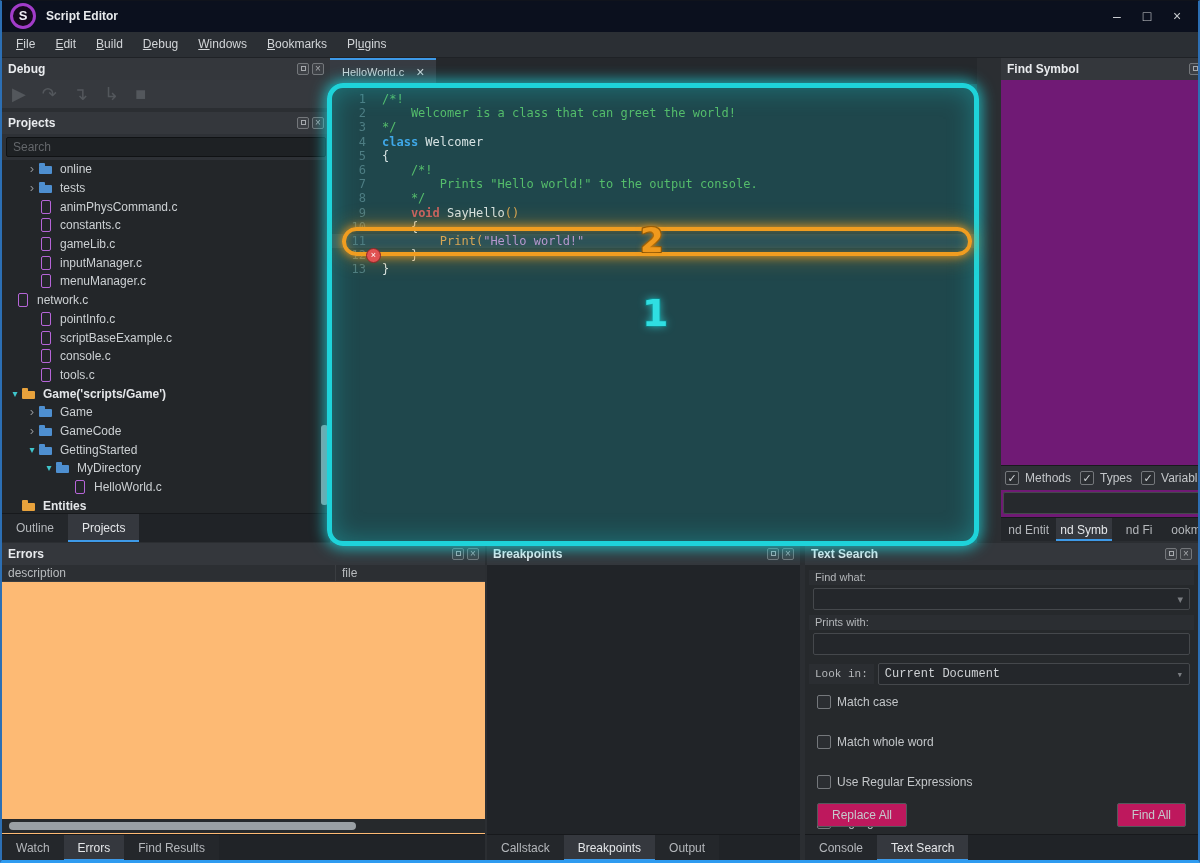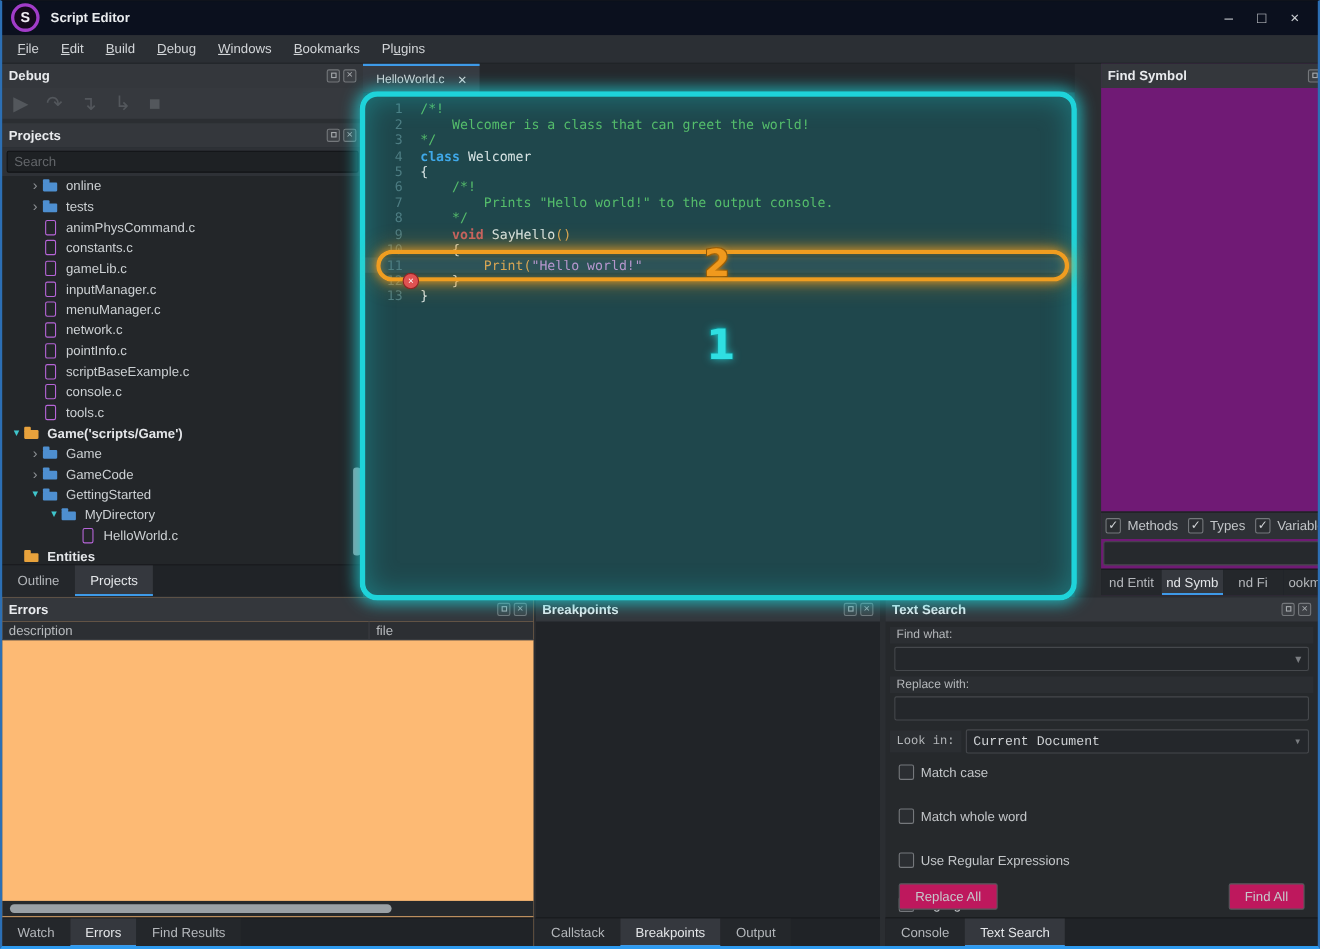--- a/index.html
+++ b/index.html
@@ -229,21 +229,21 @@
       <div class="tree-row" style="padding-left: 23px;">
         <div class="chev"></div>
         <div class="ticon file"></div>
         <div class="tlabel">inputManager.c</div>
       </div>
       <div class="tree-row" style="padding-left: 23px;">
         <div class="chev"></div>
         <div class="ticon file"></div>
         <div class="tlabel">menuManager.c</div>
       </div>
-      <div class="tree-row" style="padding-left: 23px;">
+      <div class="tree-row" style="">
         <div class="chev"></div>
         <div class="ticon file"></div>
         <div class="tlabel">network.c</div>
       </div>
       <div class="tree-row" style="padding-left: 23px;">
         <div class="chev"></div>
         <div class="ticon file"></div>
         <div class="tlabel">pointInfo.c</div>
       </div>
       <div class="tree-row" style="padding-left: 23px;">
@@ -471,21 +471,21 @@
       <span class="ph-btns">
         <span class="ph-btn float"></span>
         <span class="ph-btn">×</span>
       </span>
     </div>
     <div class="ts-strip">Find what:</div>
     <div class="ts-combo">
       <span class="sel"></span>
       <span class="arrow">▾</span>
     </div>
-    <div class="ts-strip">Replace with:</div>
+    <div class="ts-strip">Prints with:</div>
     <input class="ts-input" style="">
     <div class="ts-lookin">
       <span class="ts-lookin-label">Look in:</span>
       <div class="ts-combo">
         <span class="sel">Current Document</span>
         <span class="arrow">▾</span>
       </div>
     </div>
     <div id="ts-options">
         <div class="chk-row">

